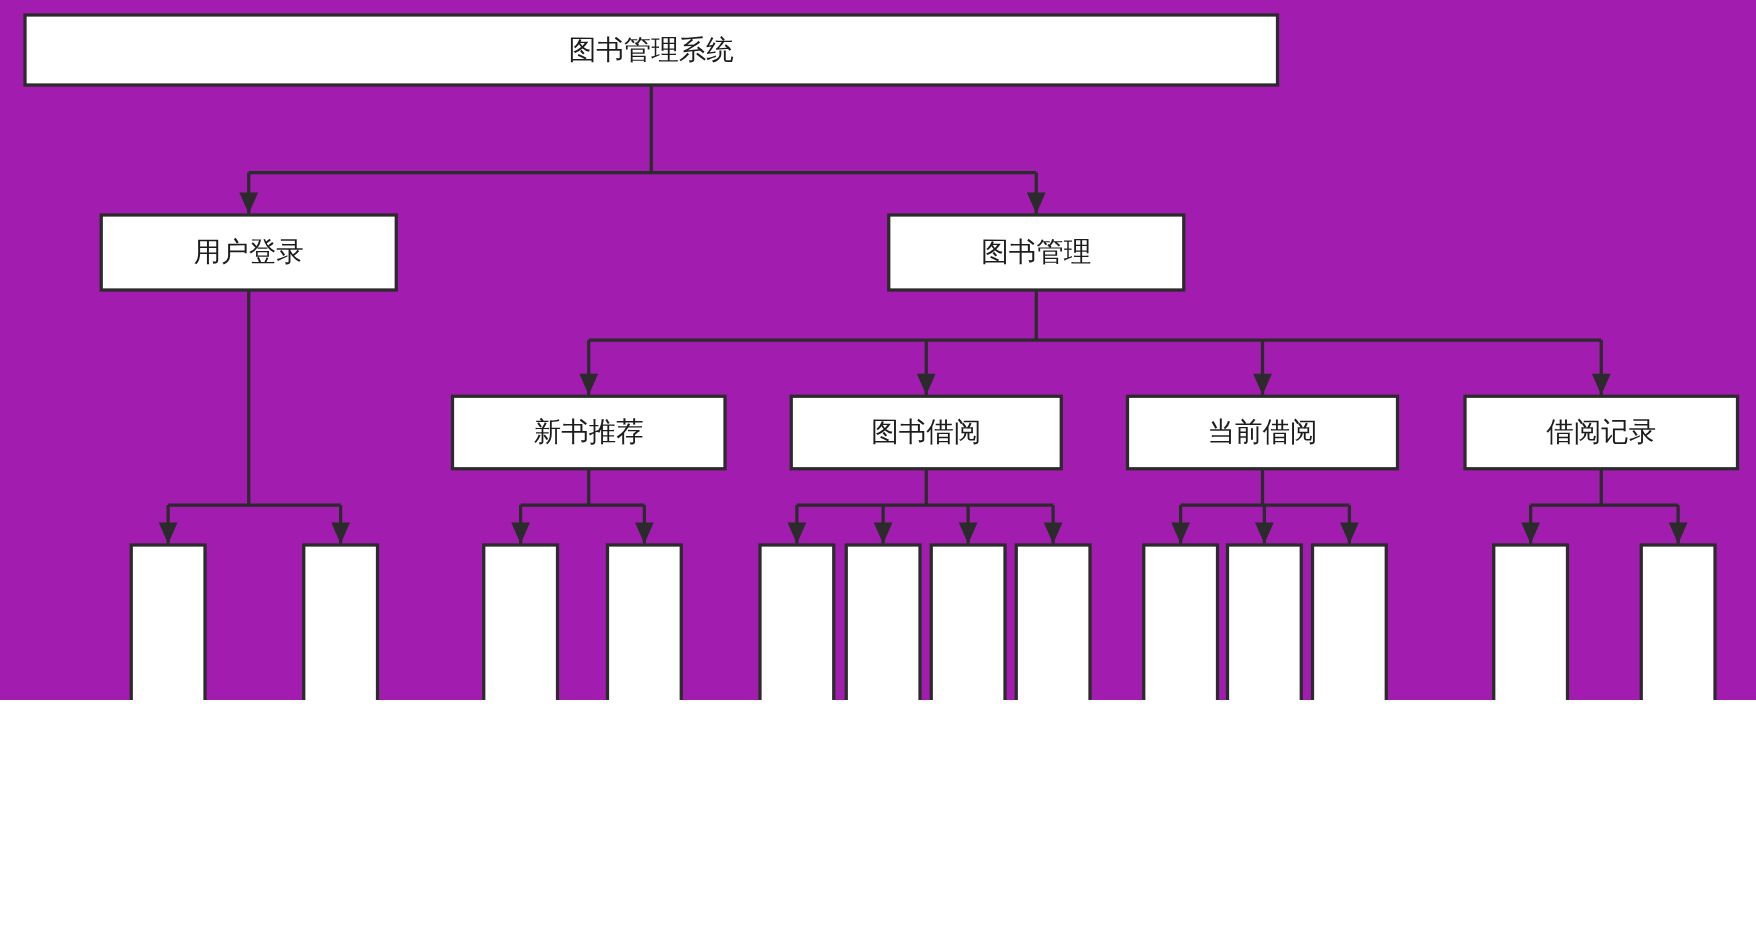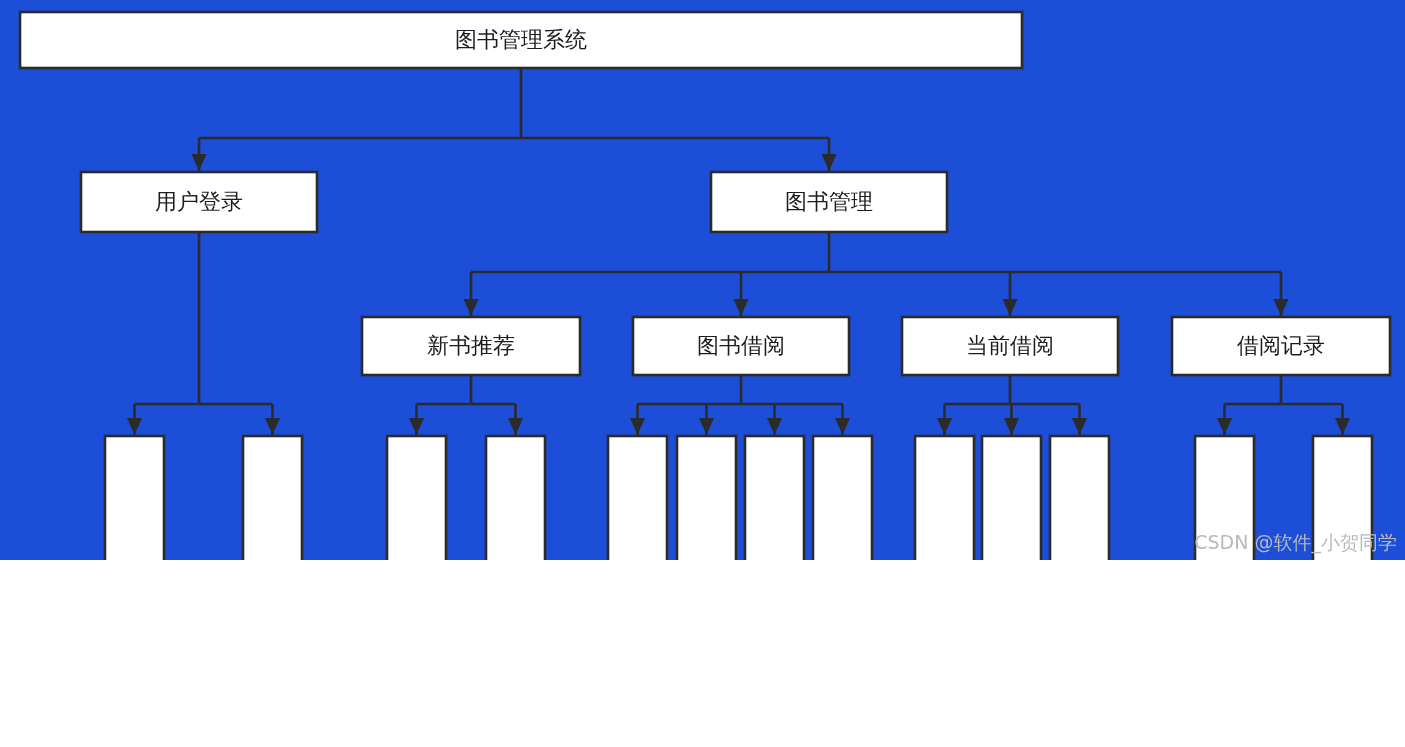--- a/index.html
+++ b/index.html
@@ -4,21 +4,21 @@
 <style>
   html, body {
     margin: 0;
     padding: 0;
     background: #ffffff;
   }
   #canvas-wrap {
     position: relative;
     width: 1405px;
     height: 560px;
-    background: #1d4ed8;
+    background: #a21caf;
     font-family: "DejaVu Sans", "Liberation Sans", sans-serif;
     overflow: hidden;
   }
   svg#diagram {
     display: block;
     width: 1405px;
     height: 747px;
   }
   .node-rect {
     fill: #ffffff;
@@ -168,15 +168,14 @@
       <div class="leaf-label" style="left: 677px; top: 442px; width: 59px; height: 286px; display: flex; align-items: center; justify-content: center;">新增图书（管理员）</div>
       <div class="leaf-label" style="left: 745px; top: 442px; width: 59px; height: 286px; display: flex; align-items: center; justify-content: center;">编辑图书（管理员）</div>
       <div class="leaf-label" style="left: 813px; top: 442px; width: 59px; height: 286px; display: flex; align-items: center; justify-content: center;">借阅图书</div>
       <div class="leaf-label" style="left: 915px; top: 442px; width: 59px; height: 286px; display: flex; align-items: center; justify-content: center;">查询图书</div>
       <div class="leaf-label" style="left: 982px; top: 442px; width: 59px; height: 286px; display: flex; align-items: center; justify-content: center;">归还图书</div>
       <div class="leaf-label" style="left: 1050px; top: 442px; width: 59px; height: 286px; display: flex; align-items: center; justify-content: center;">确认归还（管理员）</div>
       <div class="leaf-label" style="left: 1195px; top: 442px; width: 59px; height: 286px; display: flex; align-items: center; justify-content: center;">新增借阅记录</div>
       <div class="leaf-label" style="left: 1313px; top: 442px; width: 59px; height: 286px; display: flex; align-items: center; justify-content: center;">查询借阅记录</div>
     </div>
 
-  <div class="watermark">CSDN @软件_小贺同学</div>
 
 </div>
 
 </body></html>

